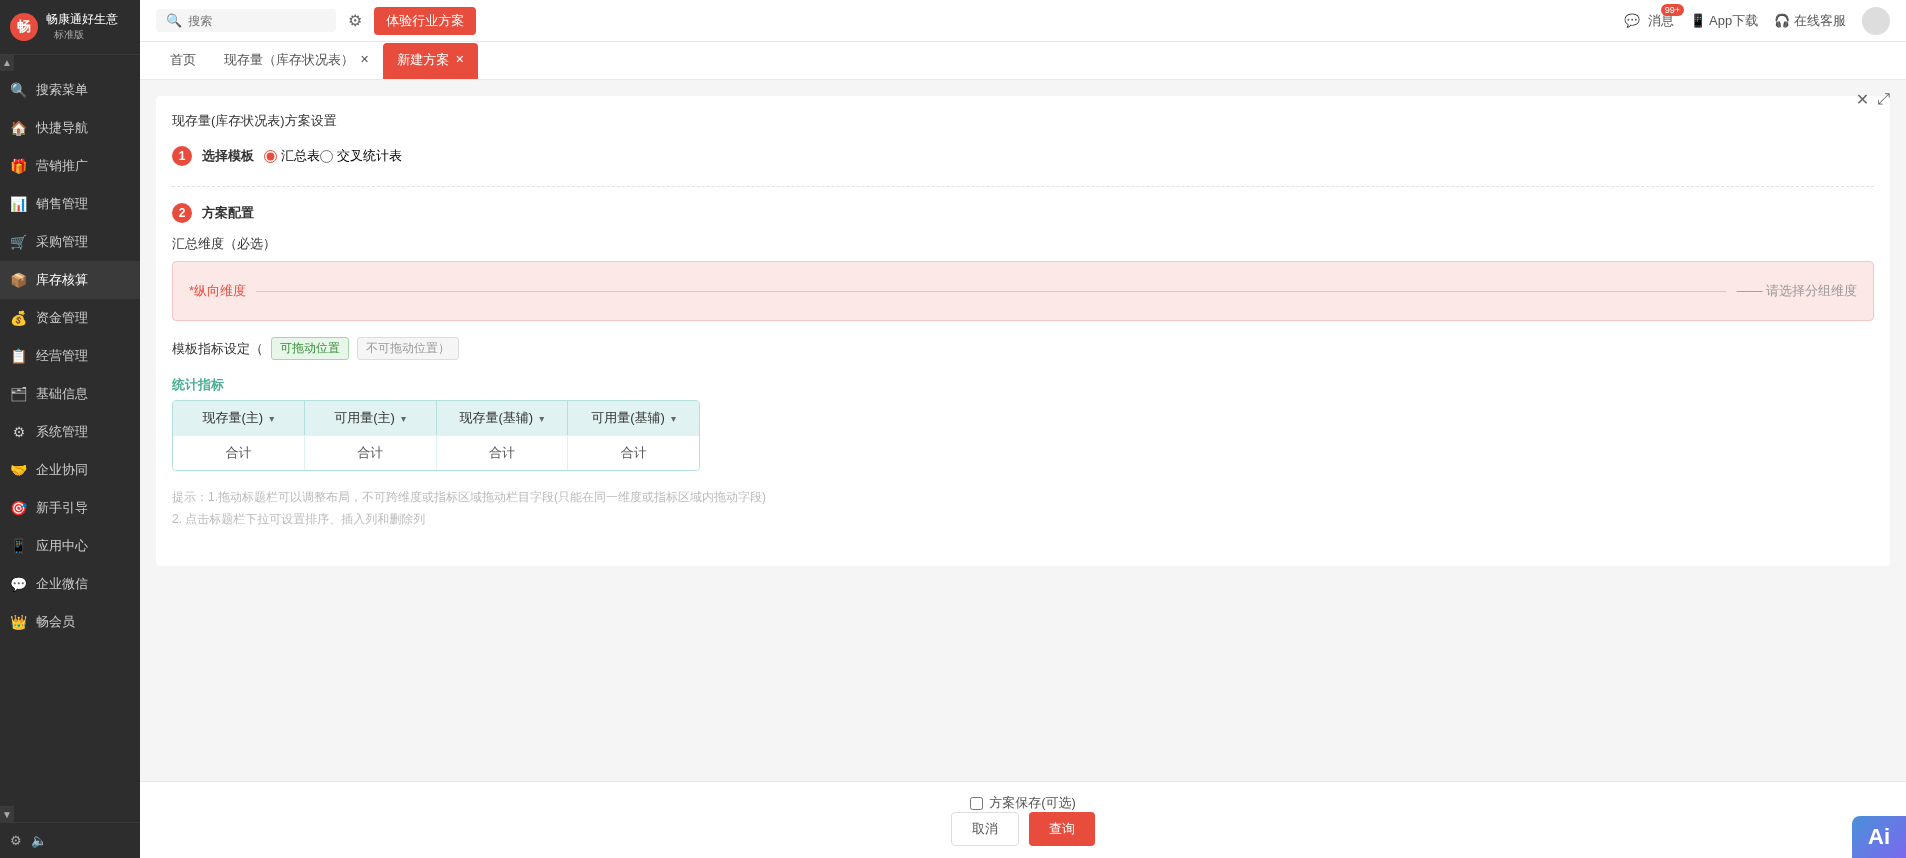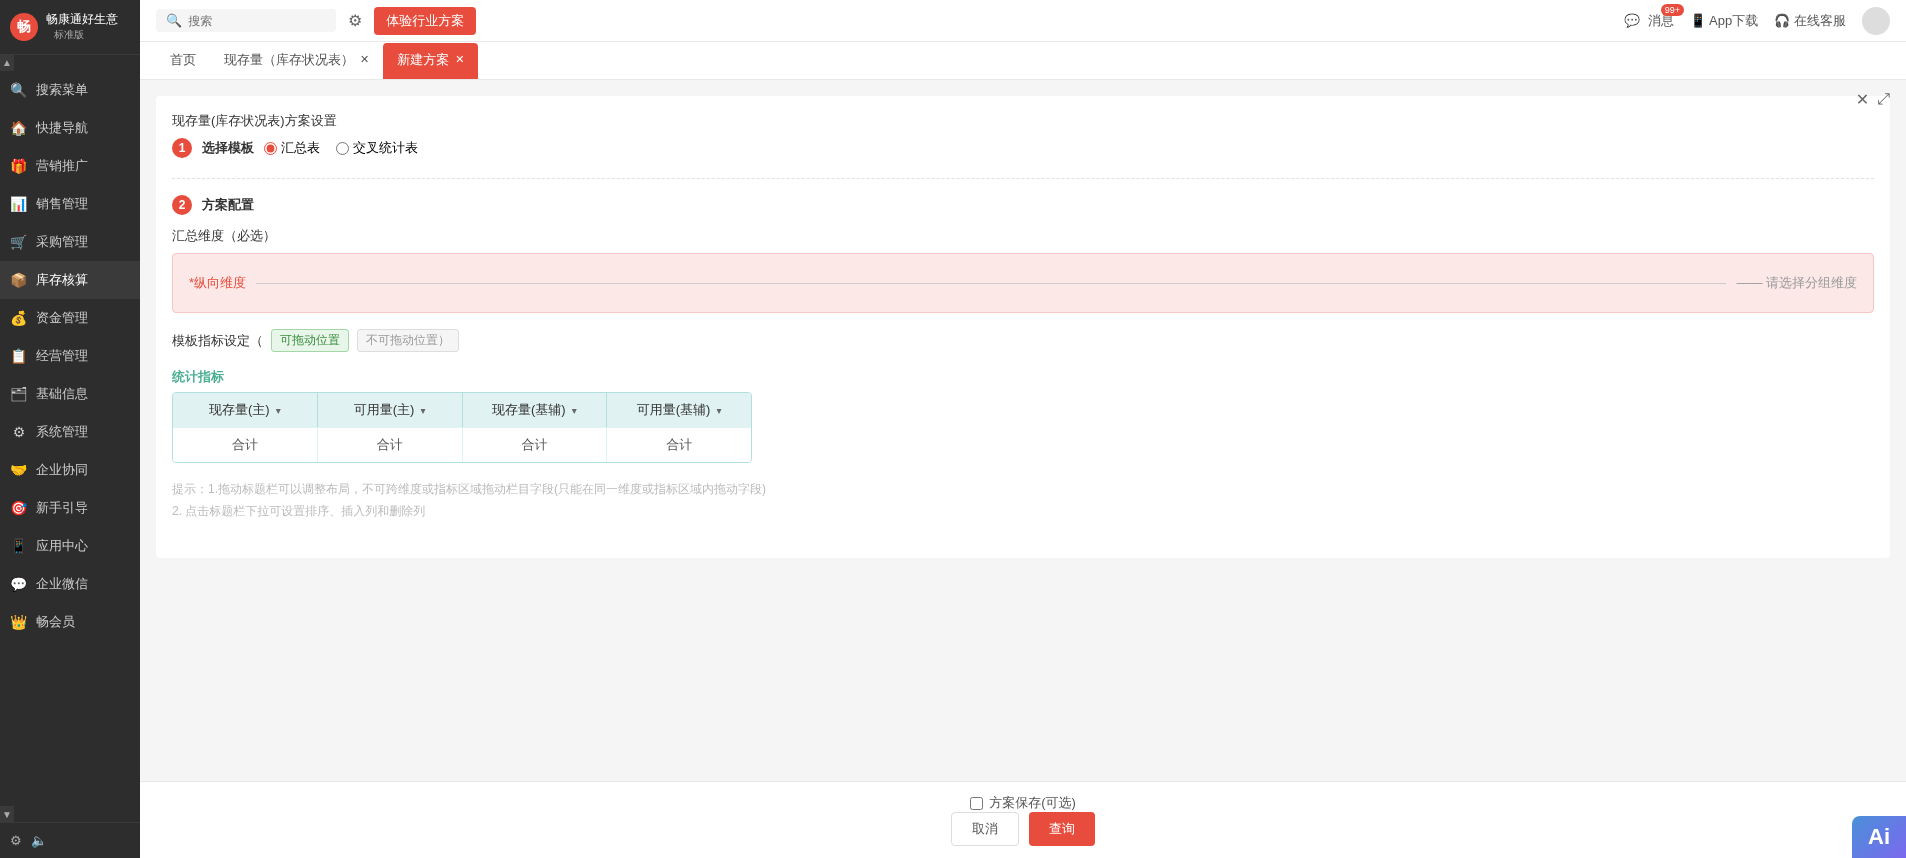--- a/index.html
+++ b/index.html
@@ -133,38 +133,38 @@
       background: #f5f5f5;
       position: relative;
     }
 
     
     .panel {
       background: #fff;
       border-radius: 4px;
       padding: 16px;
     }
-    .panel-title { font-size: 13px; color: #333; margin-bottom: 8px; }
+    .panel-title { font-size: 13px; color: #333; margin-bottom: 16px; }
 
     
     .section { margin-bottom: 20px; }
     .section-header {
       display: flex; align-items: center; gap: 10px;
       margin-bottom: 12px;
     }
     .section-num {
       width: 20px; height: 20px;
       background: #e74c3c; color: white;
       border-radius: 50%;
       display: flex; align-items: center; justify-content: center;
       font-size: 12px; font-weight: bold; flex-shrink: 0;
     }
     .section-label { font-size: 13px; font-weight: bold; color: #333; }
 
-    .radio-group { display: flex; align-items: center; gap: 16px; }
+    .radio-group { display: flex; align-items: center; }
     .radio-item { display: flex; align-items: center; gap: 4px; cursor: pointer; font-size: 13px; }
     .radio-item input[type=radio] { accent-color: #e74c3c; }
     .config-label { font-size: 13px; color: #333; margin-bottom: 8px; }
 
     
     .pink-area {
       background: #fde8e8;
       border: 1px solid #f5c6c6;
       border-radius: 4px;
       padding: 20px 16px;
@@ -179,21 +179,21 @@
     .indicator-label { font-size: 13px; color: #333; margin-bottom: 8px; display: flex; align-items: center; gap: 8px; }
     .indicator-tag {
       display: inline-block; padding: 2px 8px; border-radius: 3px;
       font-size: 12px;
     }
     .indicator-tag.draggable { background: #e8f5e9; color: #388e3c; border: 1px solid #a5d6a7; }
     .indicator-tag.not-draggable { background: #f5f5f5; color: #999; border: 1px solid #ddd; }
 
     
     .stats-section-label { color: #4caf93; font-size: 13px; margin-bottom: 6px; font-weight: bold; }
-    .stats-table { border: 1px solid #b2dfdb; border-radius: 4px; overflow: hidden; width: 580px; }
+    .stats-table { border: 1px solid #b2dfdb; border-radius: 4px; overflow: hidden; width: 528px; }
     .stats-table-header {
       display: flex; background: #e0f2f1;
     }
     .stats-table-header-cell {
       flex: 1; padding: 8px 10px;
       display: flex; align-items: center; justify-content: center;
       gap: 6px;
       border-right: 1px solid #b2dfdb;
       font-size: 13px; color: #333;
     }

